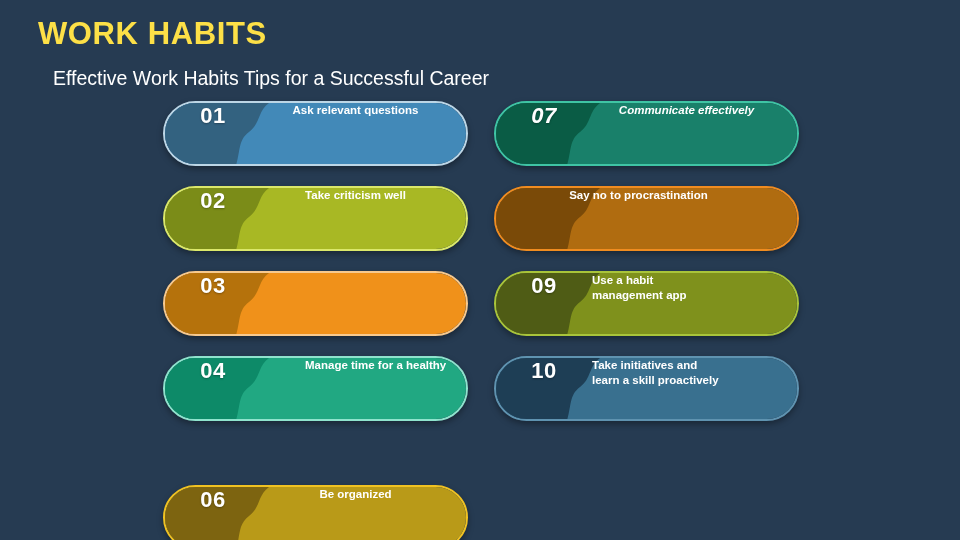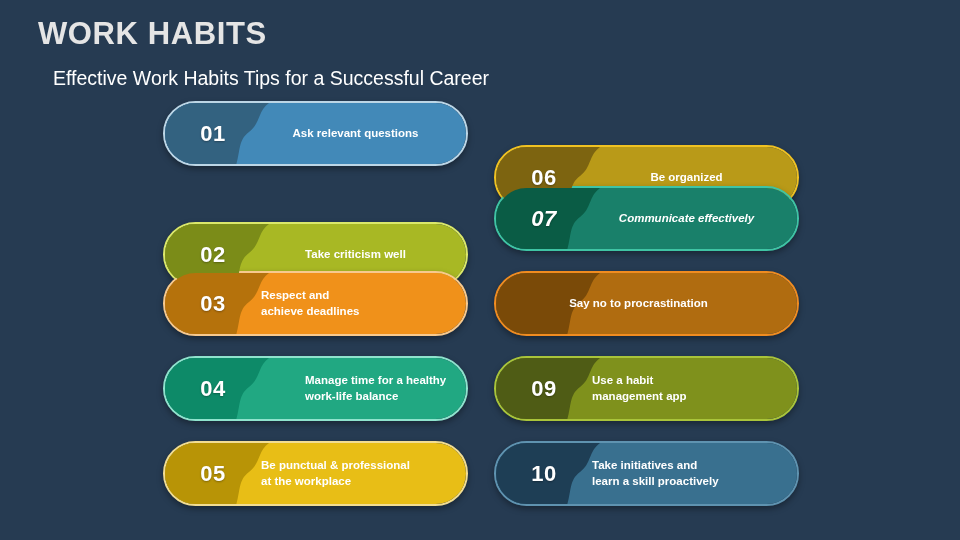--- a/index.html
+++ b/index.html
@@ -23,21 +23,21 @@
   
   .header {
     position: absolute;
     left: 38px;
     top: 16px;
     width: 860px;
   }
   .slide-title {
     font-size: 31px;
     font-weight: bold;
-    color: #e5e5e5;
+    color: #fde047;
     letter-spacing: 0.6px;
     line-height: 1.15;
     margin: 0 0 6px 0;
   }
   .slide-subtitle {
     font-size: 19.5px;
     font-weight: normal;
     color: #ffffff;
     line-height: 1.2;
     margin: 15px;
@@ -60,21 +60,20 @@
 
   .pill {
     position: relative;
     width: 305px;
     height: 65px;
     border-radius: 33px;
     border: 2px solid #d946ef;
     box-sizing: border-box;
     overflow: hidden;
     display: flex;
-    align-items: center;
     box-shadow: 0 3px 6px rgba(0,0,0,0.35);
   }
   
   .pill .fill-light {
     position: absolute;
     inset: 0;
     z-index: 0;
   }
   
   .pill .fill-dark {
@@ -137,69 +136,51 @@
         <div class="fill-dark">
           <svg viewBox="0 0 110 65" preserveAspectRatio="none">
             <path d="M0,0 L104,0 C92,9 96,20 84,29 C72,38 76,50 70,65 L0,65 Z" fill="#336280"></path>
           </svg>
         </div>
         <div class="num">01</div>
         <div class="label centered">
           <span class="ln">Ask relevant questions</span>
         </div>
       </div>
-      <div class="pill" style="border-color: rgb(219, 232, 106); margin-top: 36px;">
+      <div class="pill" style="border-color: rgb(219, 232, 106);">
         <div class="fill-light" style="background: rgb(168, 184, 36);"></div>
         <div class="fill-dark">
           <svg viewBox="0 0 110 65" preserveAspectRatio="none">
             <path d="M0,0 L104,0 C92,9 96,20 84,29 C72,38 76,50 70,65 L0,65 Z" fill="#7b8c18"></path>
           </svg>
         </div>
         <div class="num">02</div>
         <div class="label centered">
           <span class="ln">Take criticism well</span>
         </div>
       </div>
       <div class="pill" style="border-color: rgb(247, 201, 142);">
         <div class="fill-light" style="background: rgb(240, 145, 26);"></div>
         <div class="fill-dark">
           <svg viewBox="0 0 110 65" preserveAspectRatio="none">
             <path d="M0,0 L104,0 C92,9 96,20 84,29 C72,38 76,50 70,65 L0,65 Z" fill="#b5720c"></path>
           </svg>
         </div>
         <div class="num">03</div>
-        <div class="label">
-          <span class="ln">Respect and</span>
-          <span class="ln">achieve deadlines</span>
-        </div>
       </div>
       <div class="pill" style="border-color: rgb(143, 227, 205); gap: 44px;">
         <div class="fill-light" style="background: rgb(33, 168, 130);"></div>
         <div class="fill-dark">
           <svg viewBox="0 0 110 65" preserveAspectRatio="none">
             <path d="M0,0 L104,0 C92,9 96,20 84,29 C72,38 76,50 70,65 L0,65 Z" fill="#0d8a68"></path>
           </svg>
         </div>
         <div class="num">04</div>
         <div class="label">
           <span class="ln">Manage time for a healthy</span>
-          <span class="ln">work-life balance</span>
-        </div>
-      </div>
-      <div class="pill" style="border-color: rgb(242, 221, 146);">
-        <div class="fill-light" style="background: rgb(232, 190, 22);"></div>
-        <div class="fill-dark">
-          <svg viewBox="0 0 110 65" preserveAspectRatio="none">
-            <path d="M0,0 L104,0 C92,9 96,20 84,29 C72,38 76,50 70,65 L0,65 Z" fill="#b89406"></path>
-          </svg>
-        </div>
-        <div class="num">05</div>
-        <div class="label">
-          <span class="ln">Be punctual &amp; professional</span>
-          <span class="ln">at the workplace</span>
         </div>
       </div>
       <div class="pill" style="border-color: rgb(240, 194, 34); margin-top: 44px;">
         <div class="fill-light" style="background: rgb(185, 154, 24);"></div>
         <div class="fill-dark">
           <svg viewBox="0 0 110 65" preserveAspectRatio="none">
             <path d="M0,0 L104,0 C92,9 96,20 84,29 C72,38 76,50 70,65 L0,65 Z" fill="#7d6410"></path>
           </svg>
         </div>
         <div class="num">06</div>

